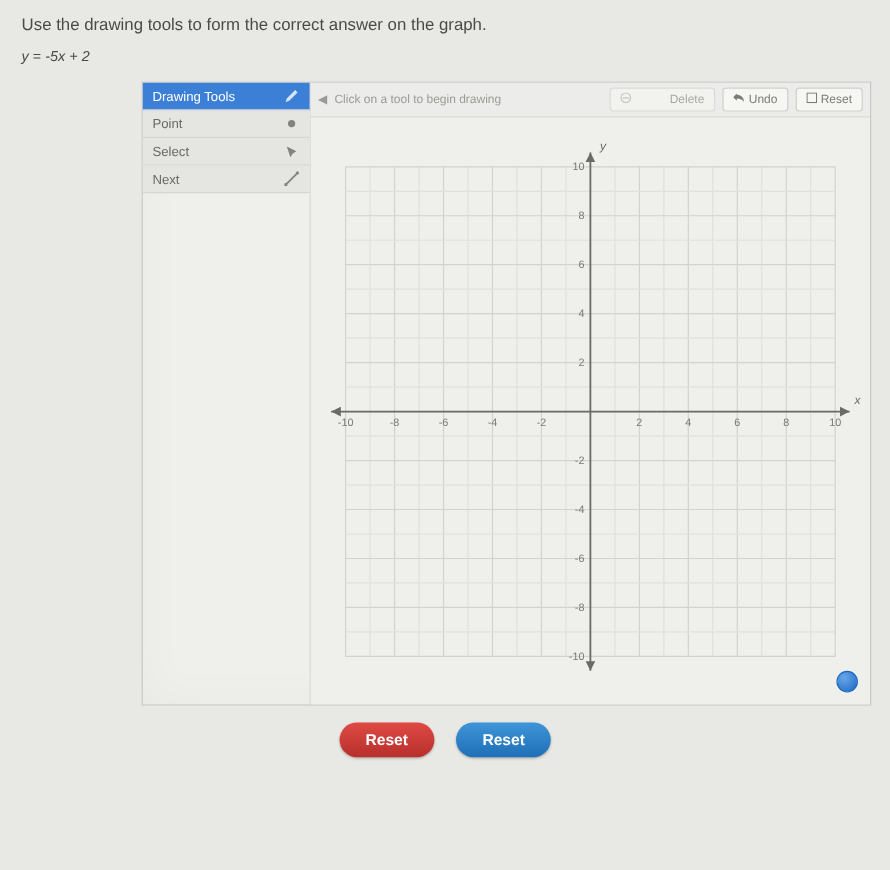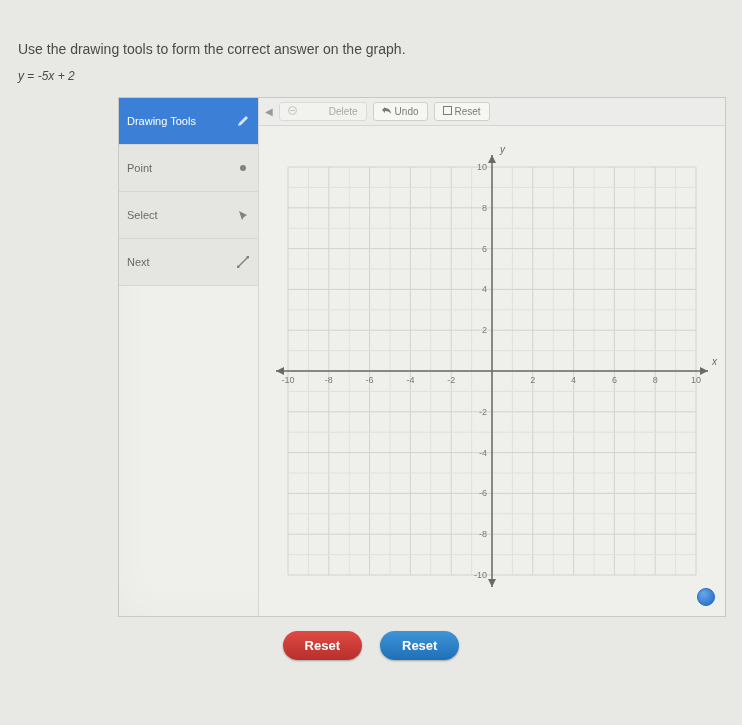--- a/index.html
+++ b/index.html
@@ -5,37 +5,37 @@
   * { box-sizing: border-box; margin: 0; padding: 0; }
   body {
     font-family: Arial, sans-serif;
     background: #e8e8e4;
     width: 742px;
     height: 725px;
     padding: 12px 18px;
     color: #5a5a58;
     overflow: hidden;
   }
-  .instructions p { margin-bottom: 12px; font-size: 14px; color: #4a4a48; filter: blur(0.3px); margin-top: 29px; }
+  .instructions p { margin-bottom: 12px; font-size: 14px; color: #4a4a48; filter: blur(0.3px); }
   .equation { font-size: 12px; color: #4a4a48; margin-bottom: 14px; filter: blur(0.3px); }
   .equation .eq-var { font-style: italic; }
   .tool-panel {
     display: flex;
     border: 1px solid #c8c8c4;
     background: #efefeb;
     height: 520px;
     margin-left: 100px;
     margin-right: -2px;
     position: relative;
     box-shadow: inset 0 0 40px rgba(0,0,0,0.03);
   }
   .sidebar { width: 140px; border-right: 1px solid #d6d6d2; }
   .sidebar-item {
-    display: flex; align-items: center; justify-content: space-between;
-    padding: 16px 8px; font-size: 11px; border-bottom: 1px solid #d6d6d2;
+    display: flex; align-items: flex-end; justify-content: space-between;
+    padding: 4px 8px; font-size: 11px; border-bottom: 1px solid #d6d6d2;
     color: #6a6a66; background: #e5e5e1; cursor: pointer;
     filter: blur(0.3px);
   }
   .sidebar-item.active { background: #3b7fd6; color: #fff; }
   .sidebar-item .icon { width: 14px; height: 14px; display: inline-flex; align-items: center; justify-content: center; opacity: .8; }
   .main { flex: 1; display: flex; flex-direction: column; }
   .toolbar {
     display: flex; align-items: center; gap: 6px;
     padding: 4px 6px; border-bottom: 1px solid #d6d6d2;
     font-size: 10px; color: #9a9a96; background: #ececea;
@@ -124,20 +124,21 @@
             <circle cx="1" cy="11" r="1.5" fill="#6a6a66"></circle>
             <circle cx="11" cy="1" r="1.5" fill="#6a6a66"></circle>
           </svg>
       </span>
     </div>
   </div>
 
   <div class="main">
     <div class="toolbar">
       <span style="cursor:pointer;">◀</span>
+      <span class="hint">Click on a tool to begin drawing</span>
       <span class="tbtn disabled">
         <span>
           <svg width="9" height="9" viewBox="0 0 9 9">
               <circle cx="4.5" cy="4.5" r="4" fill="none" stroke="#a8a8a4"></circle>
               <line x1="2" y1="4.5" x2="7" y2="4.5" stroke="#a8a8a4"></line>
             </svg>
         </span>
         <span>Delete</span>
       </span>
       <span class="tbtn">

